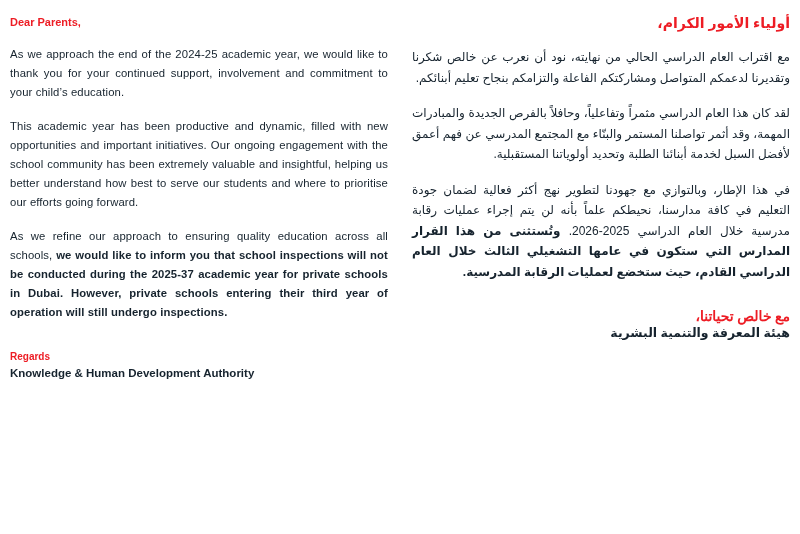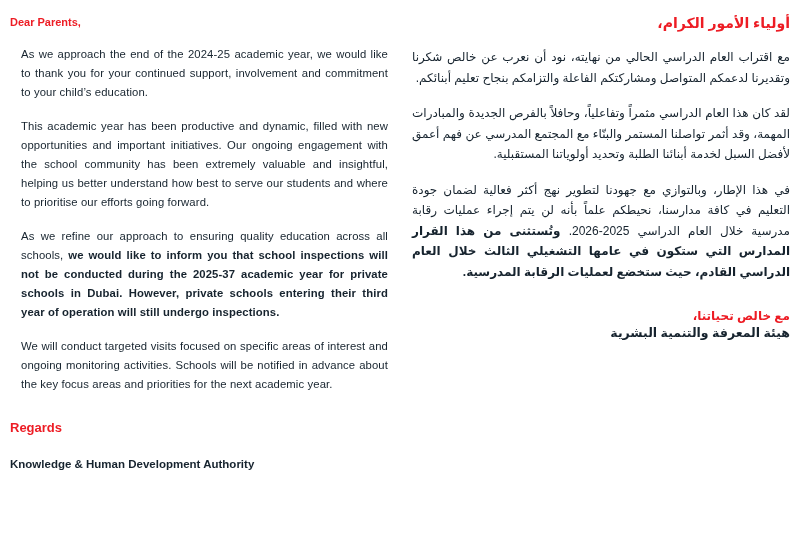--- a/index.html
+++ b/index.html
@@ -45,21 +45,21 @@
     line-height: 15px;
     margin: 5px 0 0 0;
   }
   .col-ar .salutation {
     font-size: 14px;
     line-height: 16px;
   }
   p.para {
     font-size: 11.3px;
     line-height: 19.2px;
-    margin: 14px 0 0 11px;
+    margin: 14px 0 0 0;
     letter-spacing: 0.01em;
   }
   .col-ar p.para {
     font-size: 12px;
     line-height: 20.5px;
     margin: 15px 0 0 0;
     letter-spacing: 0;
   }
   .col-en p.para:first-of-type {
     margin-top: 15px;
@@ -71,26 +71,27 @@
     font-weight: bold;
   }
   .signature {
     margin-top: 26px;
   }
   .col-en .signature { text-align: left; }
   .col-ar .signature { text-align: right; }
   .sig-regards {
     color: #ed1c24;
     font-weight: bold;
-    font-size: 13px;
+    font-size: 10px;
     line-height: 16px;
   }
   .col-ar .sig-regards {
-    font-size: 12px;
+    font-size: 14px;
     line-height: 17px;
+    font-family: Liberation Serif, serif;
   }
   .sig-org {
     color: #16232e;
     font-weight: bold;
     font-size: 11.5px;
     line-height: 16px;
   }
   .col-ar .sig-org {
     font-size: 12.5px;
     line-height: 17px;
@@ -100,25 +101,24 @@
 <body style="background: rgb(255, 255, 255); color: rgb(22, 35, 46);">
 
 <div class="letter">
 
   <div class="col col-en">
     <div class="salutation" style="color: rgb(237, 28, 36);">Dear Parents,</div>
     <div>
         <p class="para"><span>As we approach the end of the 2024-25 academic year, we would like to thank you for your continued support, involvement and commitment to your child’s education.</span></p>
         <p class="para"><span>This academic year has been productive and dynamic, filled with new opportunities and important initiatives. Our ongoing engagement with the school community has been extremely valuable and insightful, helping us better understand how best to serve our students and where to prioritise our efforts going forward.</span></p>
         <p class="para"><span>As we refine our approach to ensuring quality education across all schools, </span><b>we would like to inform you that school inspections will not be conducted during the 2025-37 academic year for private schools in Dubai. However, private schools entering their third year of operation will still undergo inspections.</b></p>
-        <p class="para"><span>We will conduct targeted visits focused on specific areas of interest and ongoing monitoring activities. Schools will be notified in advance about the key focus areas and priorities for the next academic year.</span></p>
       </div>
     <div class="signature">
       <div class="sig-regards" style="color: rgb(237, 28, 36);">Regards</div>
-      <div class="sig-org" style="color: rgb(22, 35, 46); margin-top: 20px;">Knowledge &amp; Human Development Authority</div>
+      <div class="sig-org" style="color: rgb(22, 35, 46);">Knowledge &amp; Human Development Authority</div>
     </div>
   </div>
 
   <div class="col col-ar">
     <div class="salutation" style="color: rgb(237, 28, 36);">أولياء الأمور الكرام،</div>
     <div>
         <p class="para"><span>مع اقتراب العام الدراسي الحالي من نهايته، نود أن نعرب عن خالص شكرنا وتقديرنا لدعمكم المتواصل ومشاركتكم الفاعلة والتزامكم بنجاح تعليم أبنائكم.</span></p>
         <p class="para"><span>لقد كان هذا العام الدراسي مثمراً وتفاعلياً، وحافلاً بالفرص الجديدة والمبادرات المهمة، وقد أثمر تواصلنا المستمر والبنّاء مع المجتمع المدرسي عن فهم أعمق لأفضل السبل لخدمة أبنائنا الطلبة وتحديد أولوياتنا المستقبلية.</span></p>
         <p class="para"><span>في هذا الإطار، وبالتوازي مع جهودنا لتطوير نهج أكثر فعالية لضمان جودة التعليم في كافة مدارسنا، نحيطكم علماً بأنه لن يتم إجراء عمليات رقابة مدرسية خلال العام الدراسي 2025-2026. </span><b>وتُستثنى من هذا القرار المدارس التي ستكون في عامها التشغيلي الثالث خلال العام الدراسي القادم، حيث ستخضع لعمليات الرقابة المدرسية.</b></p>
       </div>

